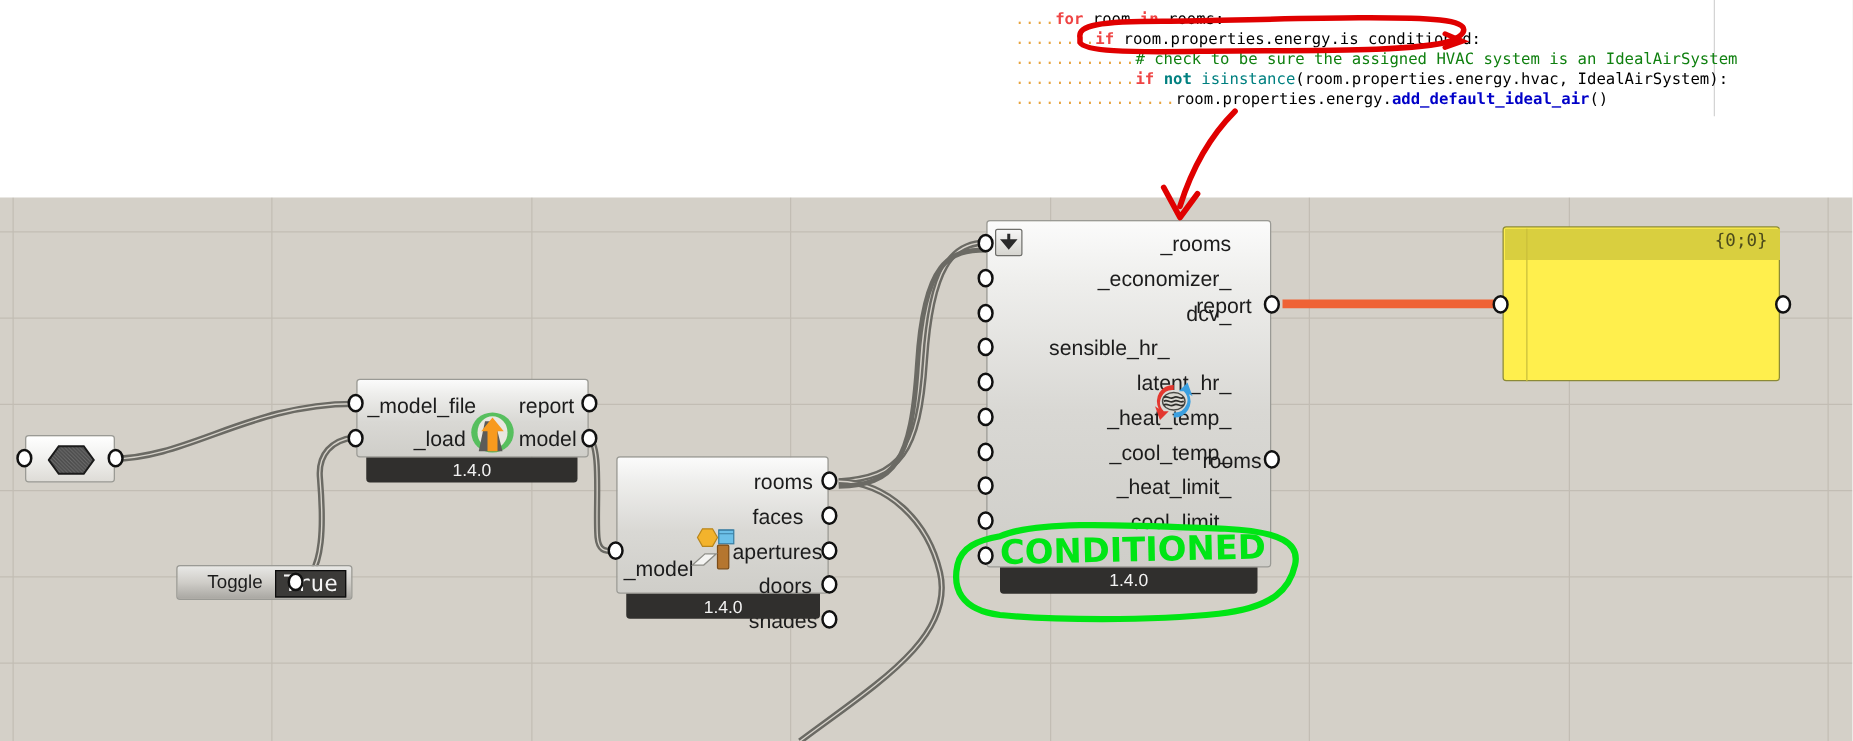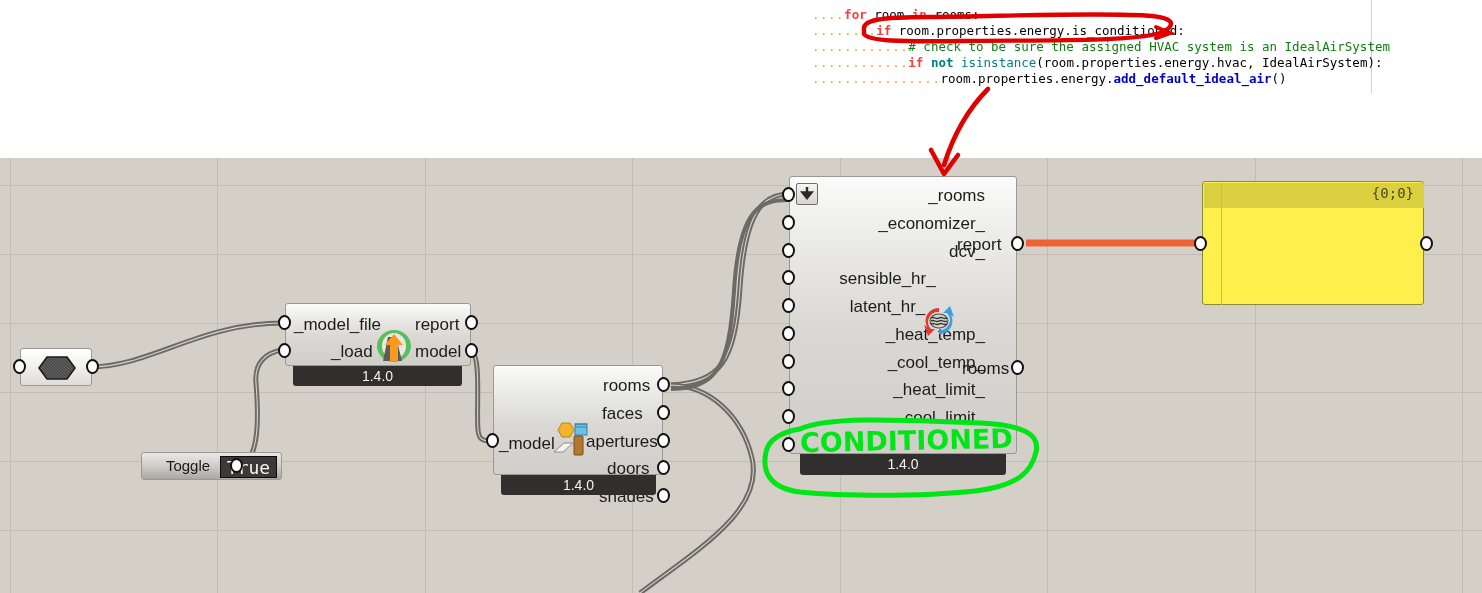--- a/index.html
+++ b/index.html
@@ -252,21 +252,21 @@
       </div>
       <div class="gh-footer" style="left:8px; top:63px; width:169px; height:20px; line-height:20px;">1.4.0</div>
       <div class="port" style="left:-7px;  top:12px;"></div>
       <div class="port" style="left:-7px;  top:40px;"></div>
       <div class="port" style="left:180px; top:12px;"></div>
       <div class="port" style="left:180px; top:40px;"></div>
     </div>
 
     <div class="gh-node" id="node-decon" style="left:493px; top:207px;">
       <div class="gh-body" style="width:170px;height:110px;">
-        <div class="param-label" style="left:5px;  top:68px;">_model</div>
+        <div class="param-label" style="left:5px;  top:80px;">_model</div>
         <div class="param-label" style="left:109px;top:10px;">rooms</div>
         <div class="param-label" style="left:108px;top:38px;">faces</div>
         <div class="param-label" style="left:92px; top:66px;">apertures</div>
         <div class="param-label" style="left:113px;top:93px;">doors</div>
         <div class="param-label" style="left:105px;top:121px;">shades</div>
         <svg id="decon-icon" viewBox="0 0 42 36">
           <polygon points="11,2 19,2 23,9 19,16 11,16 7,9" fill="#f3b32c" stroke="#b9861c" stroke-width="1"></polygon>
           <rect x="24" y="3" width="12" height="11" fill="#6cc0e8" stroke="#3b7fa3" stroke-width="1"></rect>
           <path d="M24 3 L36 3 M24 6 L36 6" stroke="#3b7fa3" stroke-width="0.9"></path>
           <rect x="23" y="15" width="9" height="19" rx="1" fill="#b5762f" stroke="#7c4d18" stroke-width="1"></rect>
@@ -286,21 +286,21 @@
       <div class="gh-body">
         <div id="hvac-collapse">
           <svg viewBox="0 0 20 20" width="20" height="20">
             <path d="M10 3 L10 12 M5.5 8.5 L10 14 L14.5 8.5 Z" stroke="#2a2a2a" stroke-width="2.4" fill="#2a2a2a"></path>
           </svg>
         </div>
         <div class="param-label" style="left:0px; top:9px;  width:195px; text-align:right;">_rooms</div>
         <div class="param-label" style="left:0px; top:37px; width:195px; text-align:right;">_economizer_</div>
         <div class="param-label" style="left:0px; top:65px; width:195px; text-align:right;">dcv_</div>
         <div class="param-label" style="left:0px; top:92px; width:195px; text-align:center;">sensible_hr_</div>
-        <div class="param-label" style="left:0px; top:120px;width:195px; text-align:center;">latent_hr_</div>
+        <div class="param-label" style="left:0px; top:120px;width:195px; text-align:right;">latent_hr_</div>
         <div class="param-label" style="left:0px; top:148px;width:195px; text-align:right;">_heat_temp_</div>
         <div class="param-label" style="left:0px; top:176px;width:195px; text-align:right;">_cool_temp_</div>
         <div class="param-label" style="left:0px; top:203px;width:195px; text-align:right;">_heat_limit_</div>
         <div class="param-label" style="left:0px; top:231px;width:195px; text-align:right; overflow:hidden; height:17px;">cool_limit_</div>
         <div class="param-label" style="left:167px; top:58px;">report</div>
         <div class="param-label" style="left:172px; top:182px;">rooms</div>
         <svg id="hvac-icon" viewBox="0 0 32 32">
           <path d="M16 3 A13 13 0 0 0 4 22 L1 20 L5 31 L12 24 L8 24 A10 10 0 0 1 16 7 Z" fill="#e3372f"></path>
           <path d="M16 29 A13 13 0 0 0 28 10 L31 12 L27 1 L20 8 L24 8 A10 10 0 0 1 16 25 Z" fill="#3a9fe0"></path>
           <ellipse cx="16" cy="16" rx="9" ry="7" fill="#d9d7d0" stroke="#4a4a46" stroke-width="1.1"></ellipse>

